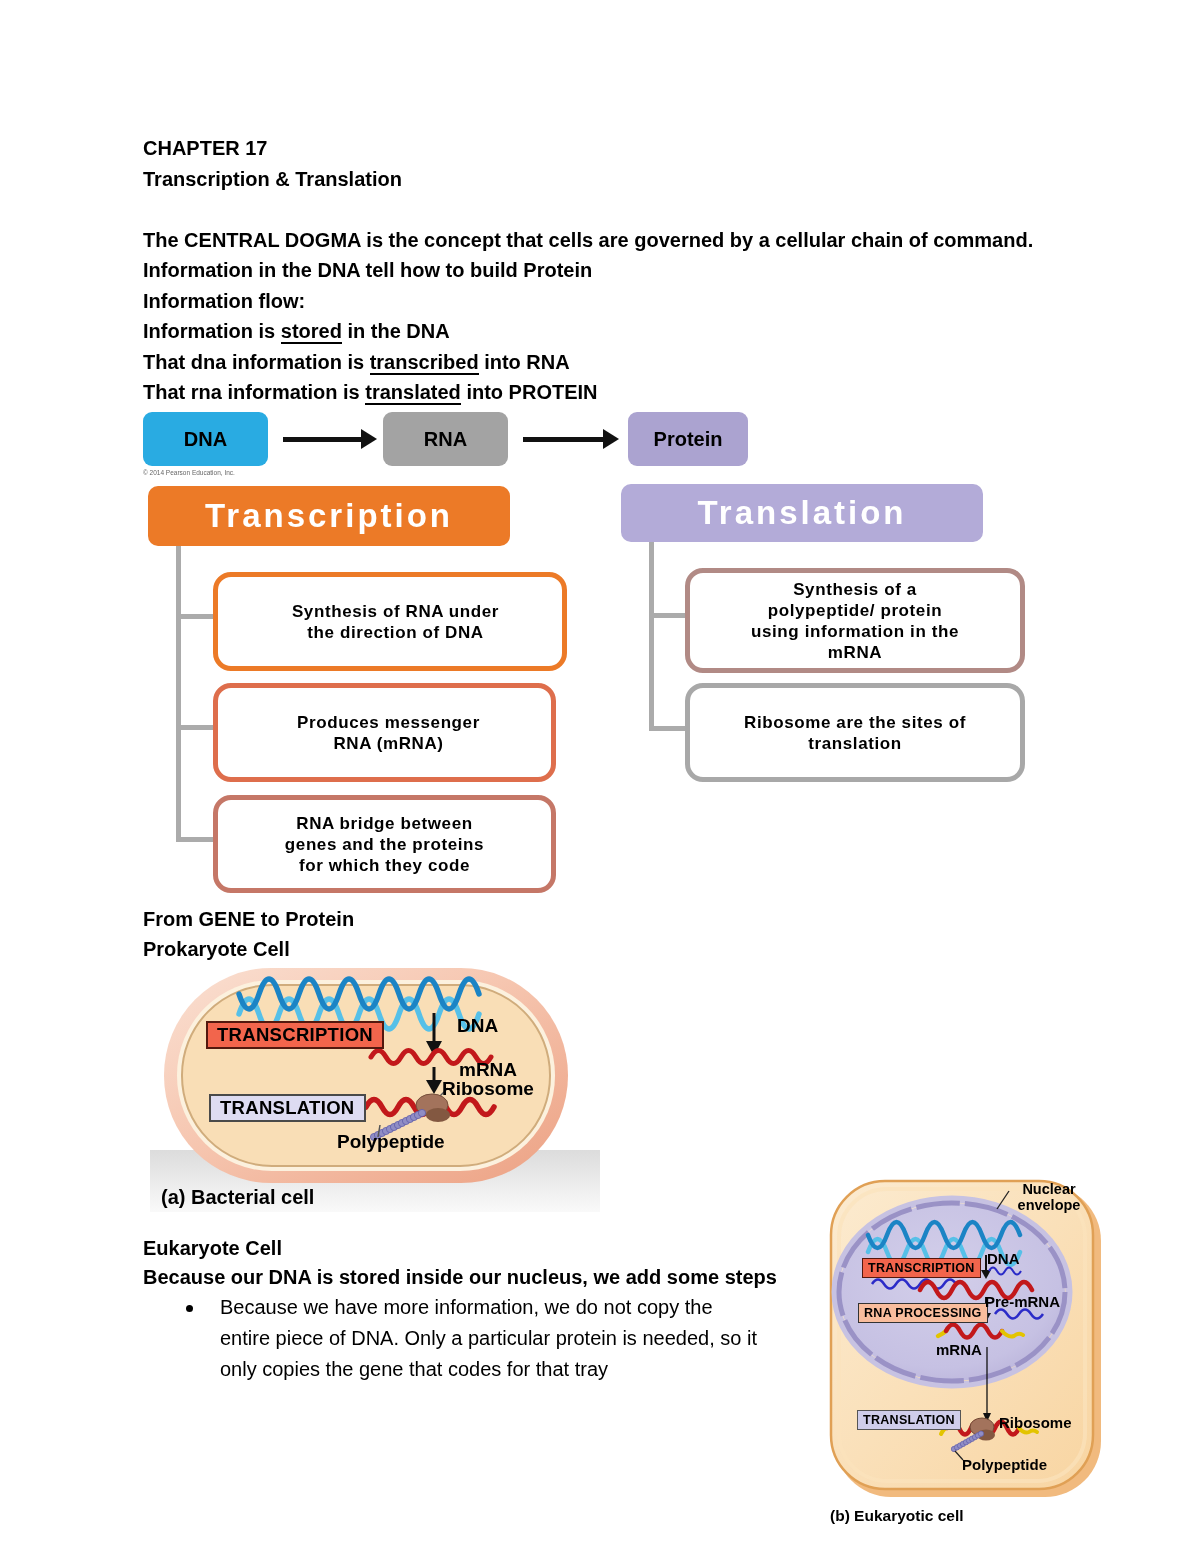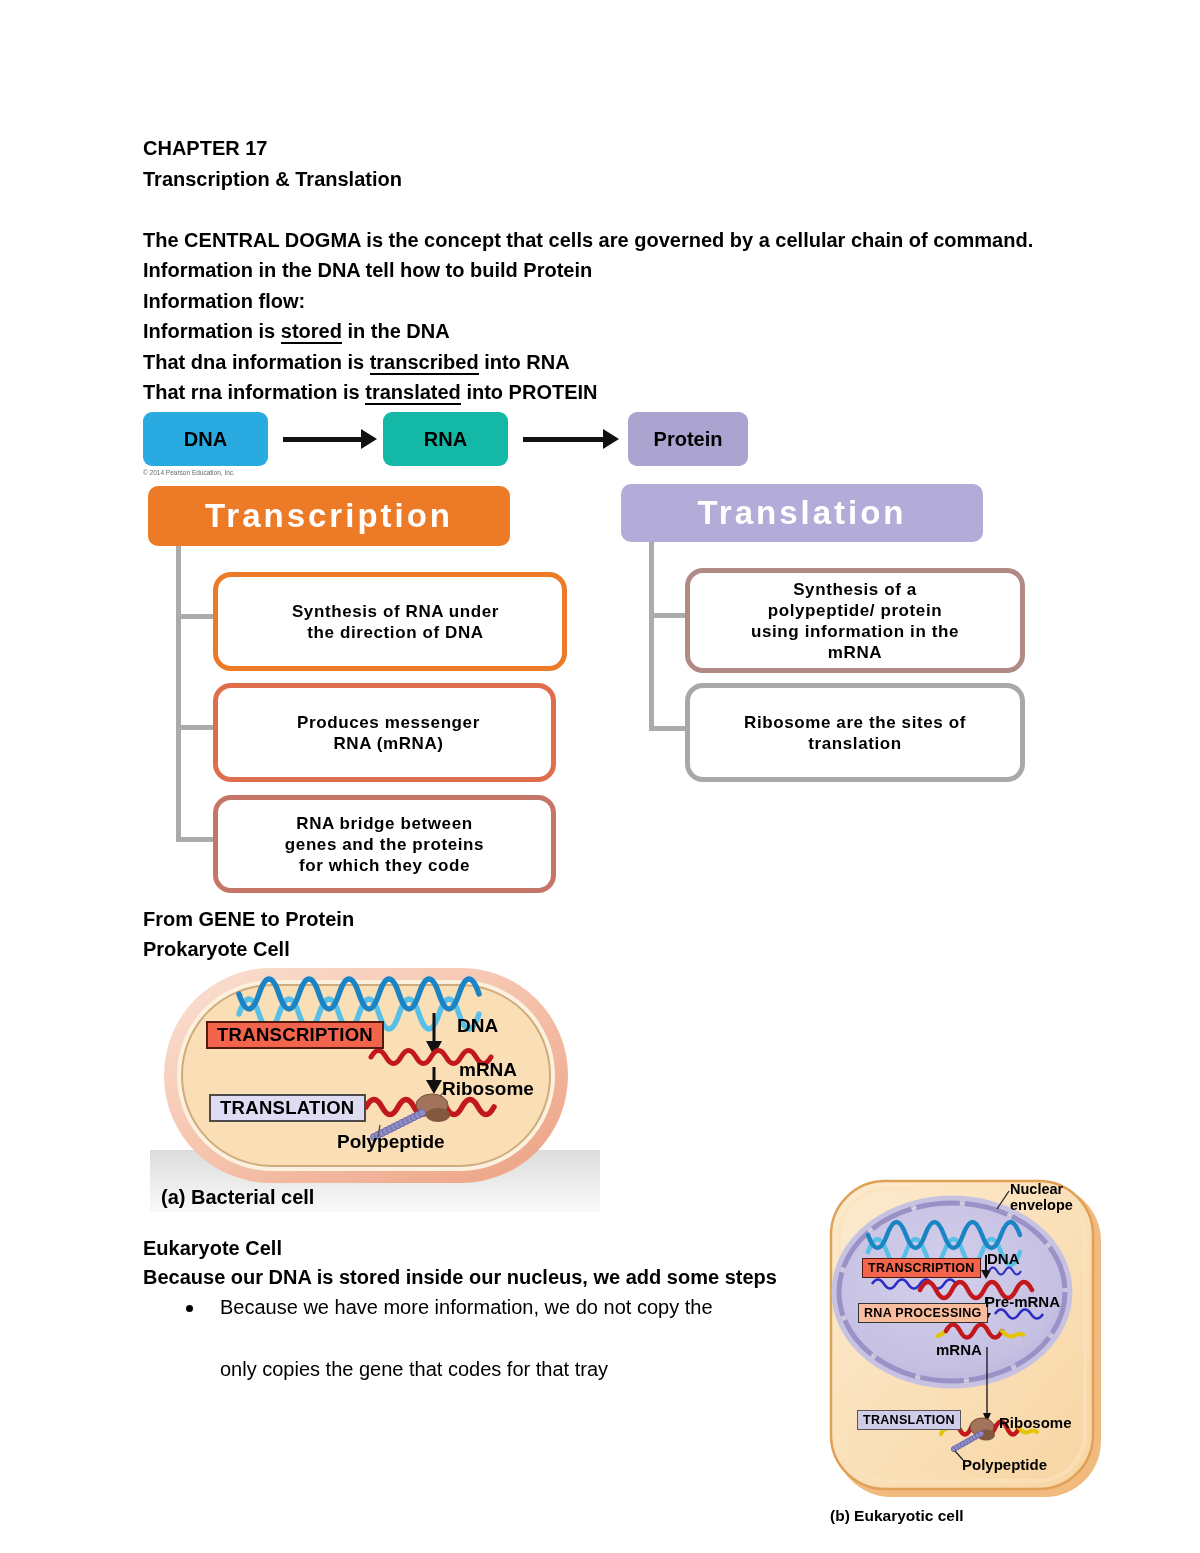--- a/index.html
+++ b/index.html
@@ -5,21 +5,21 @@
   html,body { margin:0; padding:0; background:#ffffff; }
   .page { position:relative; width:1200px; height:1553px; background:#fff;
           font-family:"Liberation Sans", sans-serif; color:#000; overflow:hidden; }
   .tline { position:absolute; left:143px; font-size:20px; font-weight:700; white-space:nowrap; }
   .tline u { text-decoration:none; border-bottom:2.5px solid #000; }
   
   .flow-node { position:absolute; top:412px; height:54px; border-radius:9px;
                display:flex; align-items:center; justify-content:center;
                font-size:20px; font-weight:700; color:#000; }
   .n-dna { left:143px; width:125px; background:#29abe2; }
-  .n-rna { left:383px; width:125px; background:#14b8a6; }
+  .n-rna { left:383px; width:125px; background:#a3a3a3; }
   .n-protein { left:628px; width:120px; background:#aba3d0; }
   .harrow { position:absolute; top:437px; height:5px; background:#111; }
   .harrow::after { content:""; position:absolute; right:-16px; top:-8px;
                    border-left:16px solid #111; border-top:10px solid transparent;
                    border-bottom:10px solid transparent; }
   .copyright { position:absolute; left:143px; top:469px; font-size:6.5px; color:#666; }
   
   .tree-head { position:absolute; display:flex; align-items:center; justify-content:center;
                color:#fff; font-weight:700; font-size:33px; letter-spacing:3px; border-radius:10px; }
   .th-transcription { left:148px; top:486px; width:362px; height:60px; background:#ec7a27; }
@@ -43,21 +43,21 @@
   
   .illus { position:absolute; overflow:hidden; }
   .chip { position:absolute; font-weight:700; color:#000; white-space:nowrap; letter-spacing:0.3px; }
   .chip-big { font-size:18.5px; padding:1px 9px; }
   .chip-small { font-size:12.5px; padding:2px 5px; }
   .lab-big { position:absolute; font-weight:700; font-size:19px; white-space:nowrap; }
   .lab-small { position:absolute; font-weight:700; font-size:15px; white-space:nowrap; }
   .cap-a { position:absolute; left:161px; top:1186px; font-size:20px; font-weight:700; white-space:nowrap; }
   .cap-b { position:absolute; left:830px; top:1507px; font-size:15.5px; font-weight:700; white-space:nowrap; }
   .nuclear-label { position:absolute; left:1010px; top:1181px; width:78px;
-                   font-size:14.5px; line-height:16px; font-weight:700; }
+                   font-size:14.5px; line-height:16px; font-weight:700;text-align:center; }
 </style>
 </head>
 <body>
 
 <div class="page">
 
   <div class="tline" style="top:137px">CHAPTER 17</div>
   <div class="tline" style="top:168px">Transcription &amp; Translation</div>
 
   <div class="tline" style="top:259px">Information in the DNA tell how to build Protein</div>
@@ -165,20 +165,21 @@
   <div class="lab-big" style="left:459px; top:1059px">mRNA</div>
   <div class="lab-big" style="left:442px; top:1078px">Ribosome</div>
   <div class="chip chip-big" style="left:209px; top:1094px; background:#dedcf2; border:2px solid #4a4a4a">TRANSLATION</div>
   <div class="lab-big" style="left:337px; top:1131px">Polypeptide</div>
   <div class="cap-a">(a) Bacterial cell</div>
 
   <div class="sec" style="top:1237px">Eukaryote Cell</div>
   <div class="sec" style="top:1266px">Because our DNA is stored inside our nucleus, we add some steps</div>
   <div class="bullet-dot"></div>
   <div class="bullet-line" style="top:1296px">Because we have more information, we do not copy the</div>
+  <div class="bullet-line" style="top:1327px">entire piece of DNA. Only a particular protein is needed, so it</div>
   <div class="bullet-line" style="top:1358px">only copies the gene that codes for that tray</div>
 
   <div class="illus" style="left:823px; top:1175px; width:280px; height:378px">
     <svg width="280" height="378" viewBox="0 0 280 378">
       <defs>
         <linearGradient id="peachGrad" x1="0" y1="0" x2="1" y2="1">
           <stop offset="0%" stop-color="#fcebd0"></stop>
             <stop offset="100%" stop-color="#f8d5a2"></stop>
         </linearGradient>
         <radialGradient id="nucGrad" cx="45%" cy="40%" r="75%">

